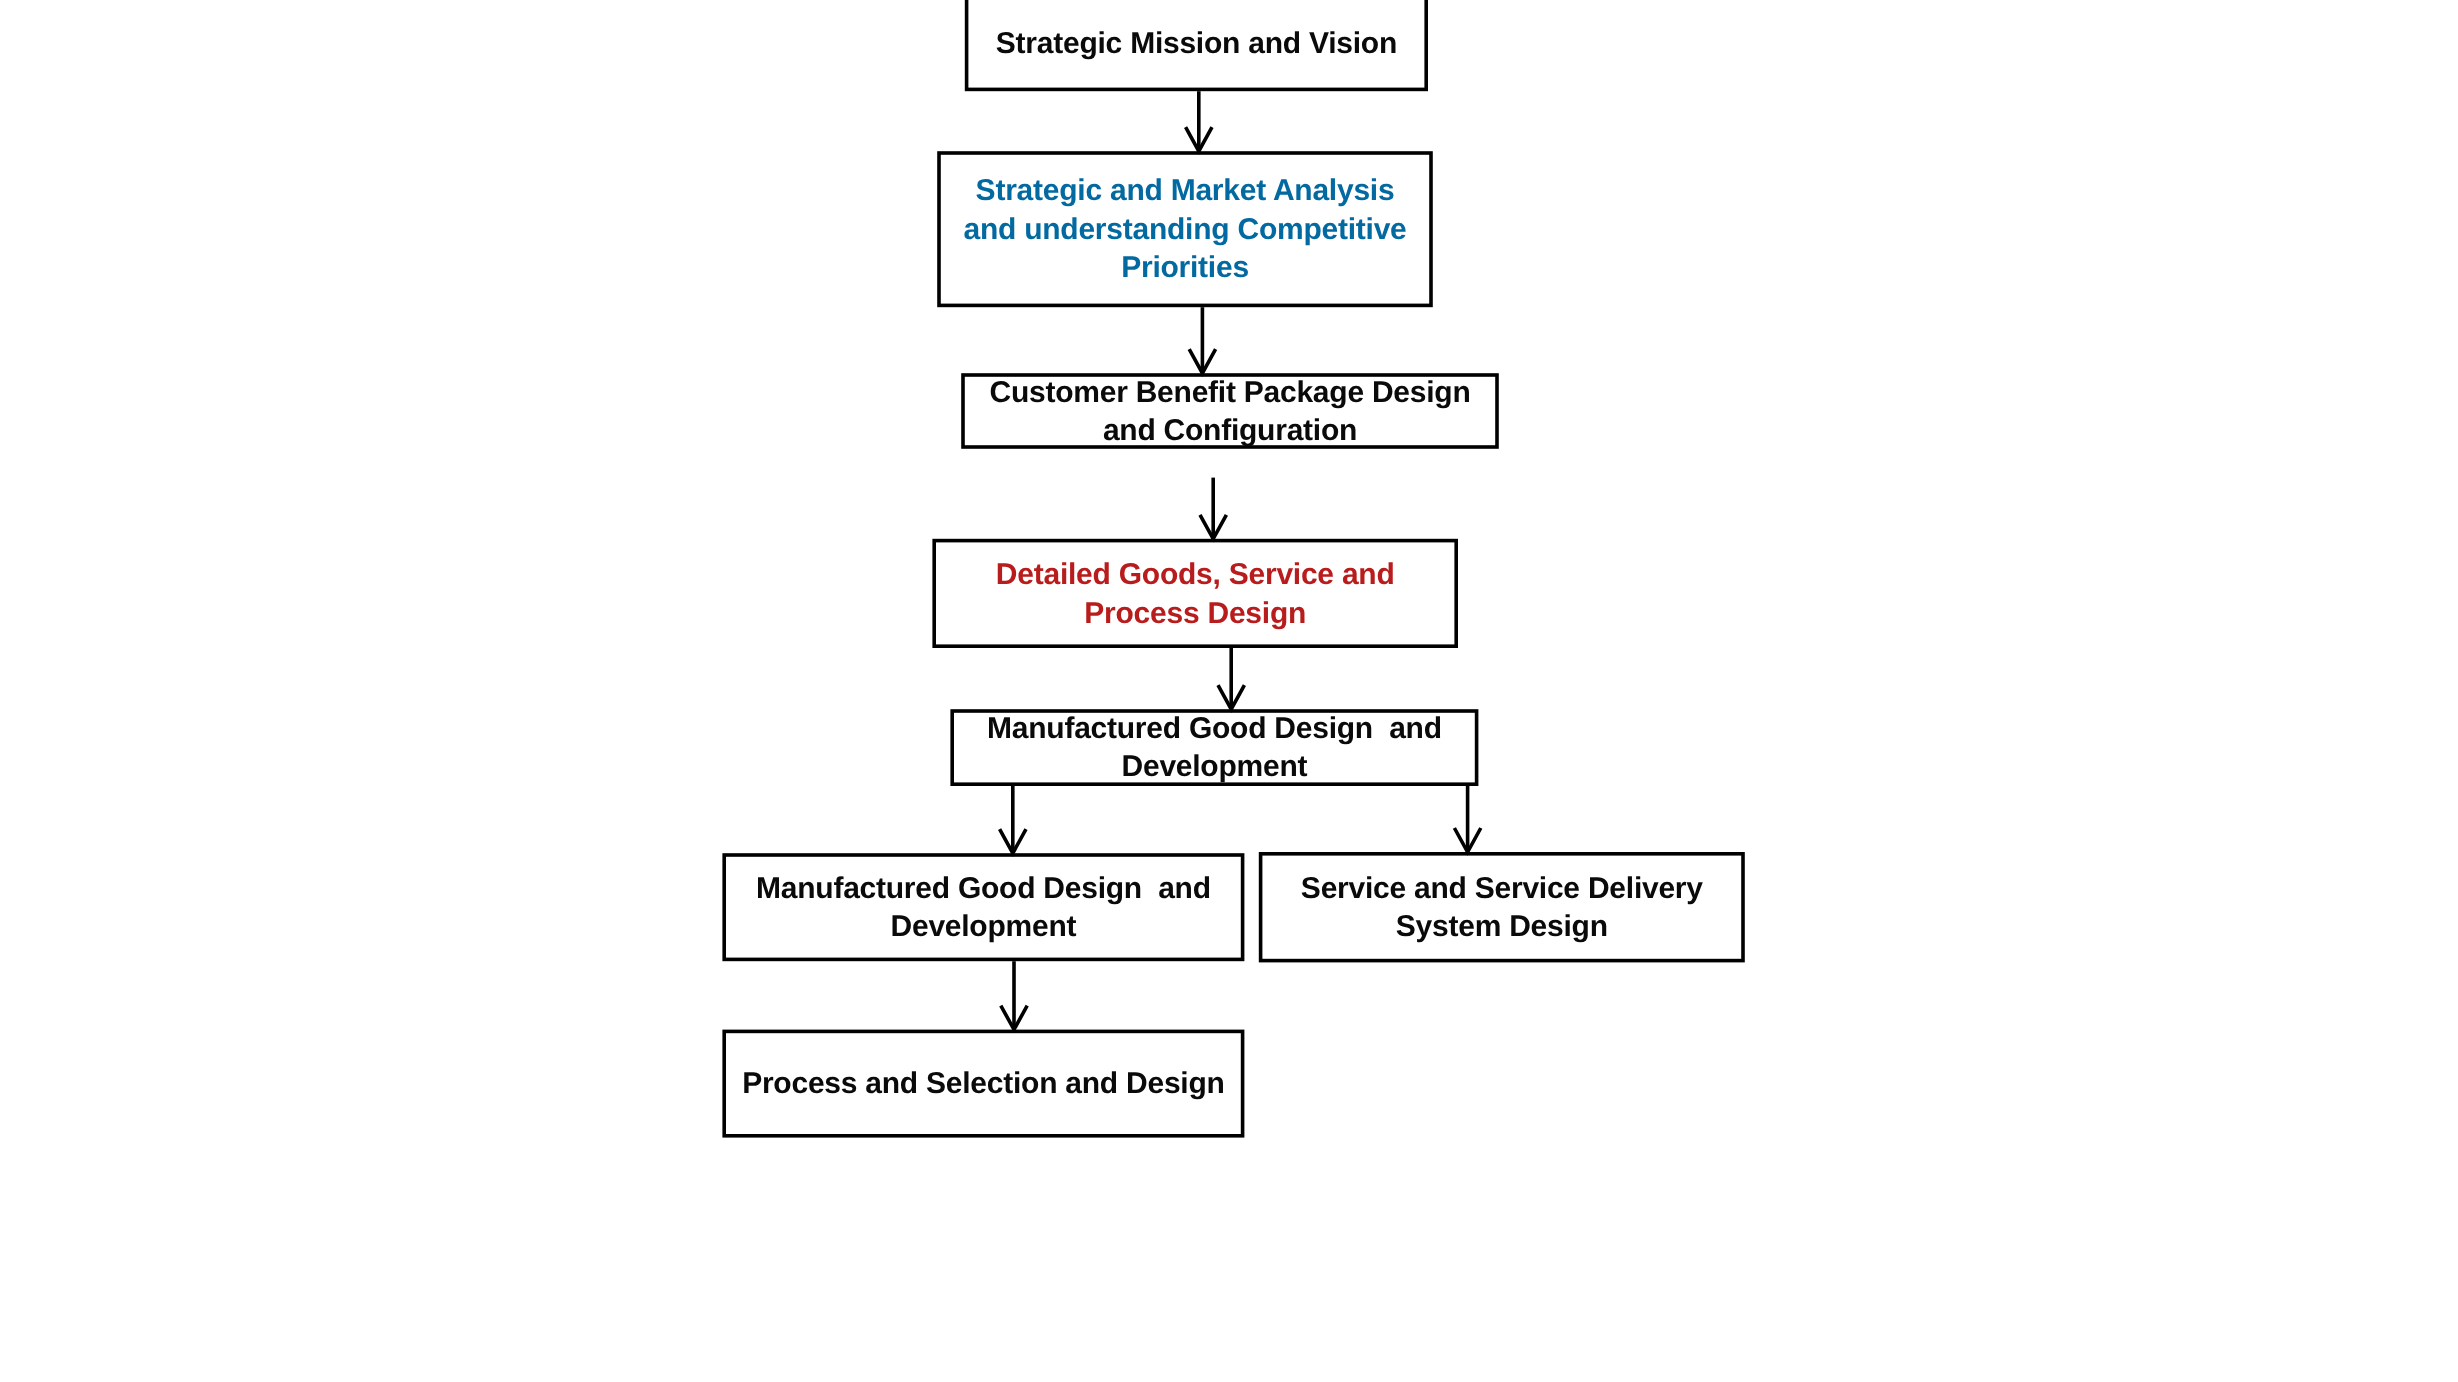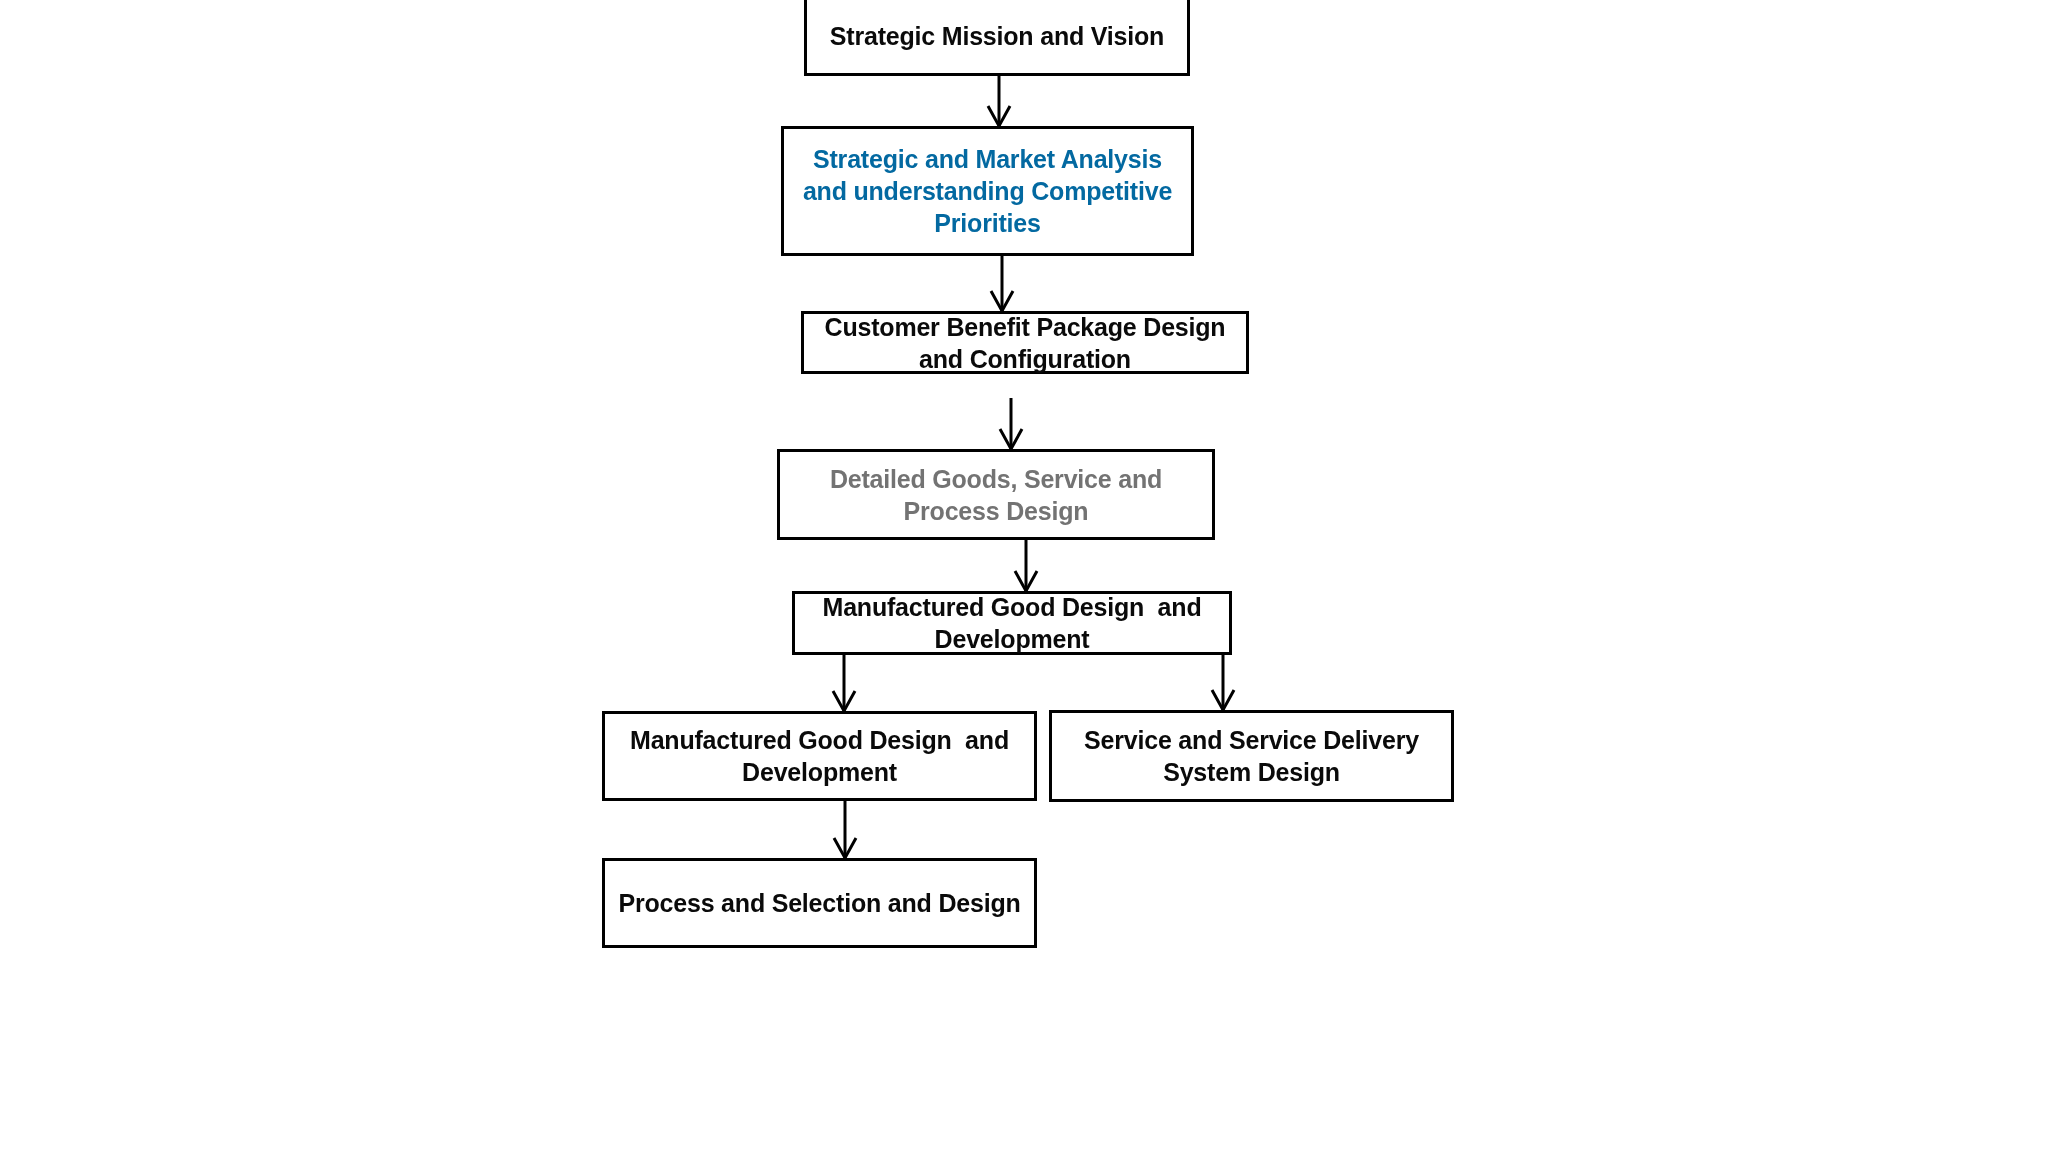--- a/index.html
+++ b/index.html
@@ -63,21 +63,21 @@
       <div class="node" style="left: 804px; top: -5px; width: 386px; height: 81px; border-color: rgb(0, 0, 0);">
         <div class="node-label" style="color: rgb(10, 10, 10);">Strategic Mission and Vision</div>
       </div>
       <div class="node" style="left: 781px; top: 126px; width: 413px; height: 130px; border-color: rgb(0, 0, 0);">
         <div class="node-label" style="color: #0369a1;">Strategic and Market Analysis and understanding Competitive Priorities</div>
       </div>
       <div class="node" style="left: 765px; top: 311px; width: 448px; height: 63px; border-color: rgb(0, 0, 0); margin-left: 36px;">
         <div class="node-label" style="color: rgb(10, 10, 10);">Customer Benefit Package Design and Configuration</div>
       </div>
       <div class="node" style="left: 777px; top: 449px; width: 438px; height: 91px; border-color: rgb(0, 0, 0);">
-        <div class="node-label" style="color: #737373;">Detailed Goods, Service and Process Design</div>
+        <div class="node-label" style="color: #b91c1c;">Detailed Goods, Service and Process Design</div>
       </div>
       <div class="node" style="left: 792px; top: 591px; width: 440px; height: 64px; border-color: rgb(0, 0, 0);">
         <div class="node-label" style="color: rgb(10, 10, 10);">Manufactured Good Design  and Development</div>
       </div>
       <div class="node" style="left: 602px; top: 711px; width: 435px; height: 90px; border-color: rgb(0, 0, 0);">
         <div class="node-label" style="color: rgb(10, 10, 10);">Manufactured Good Design  and Development</div>
       </div>
       <div class="node" style="left: 1049px; top: 710px; width: 405px; height: 92px; border-color: rgb(0, 0, 0);">
         <div class="node-label" style="color: rgb(10, 10, 10);">Service and Service Delivery System Design</div>
       </div>

